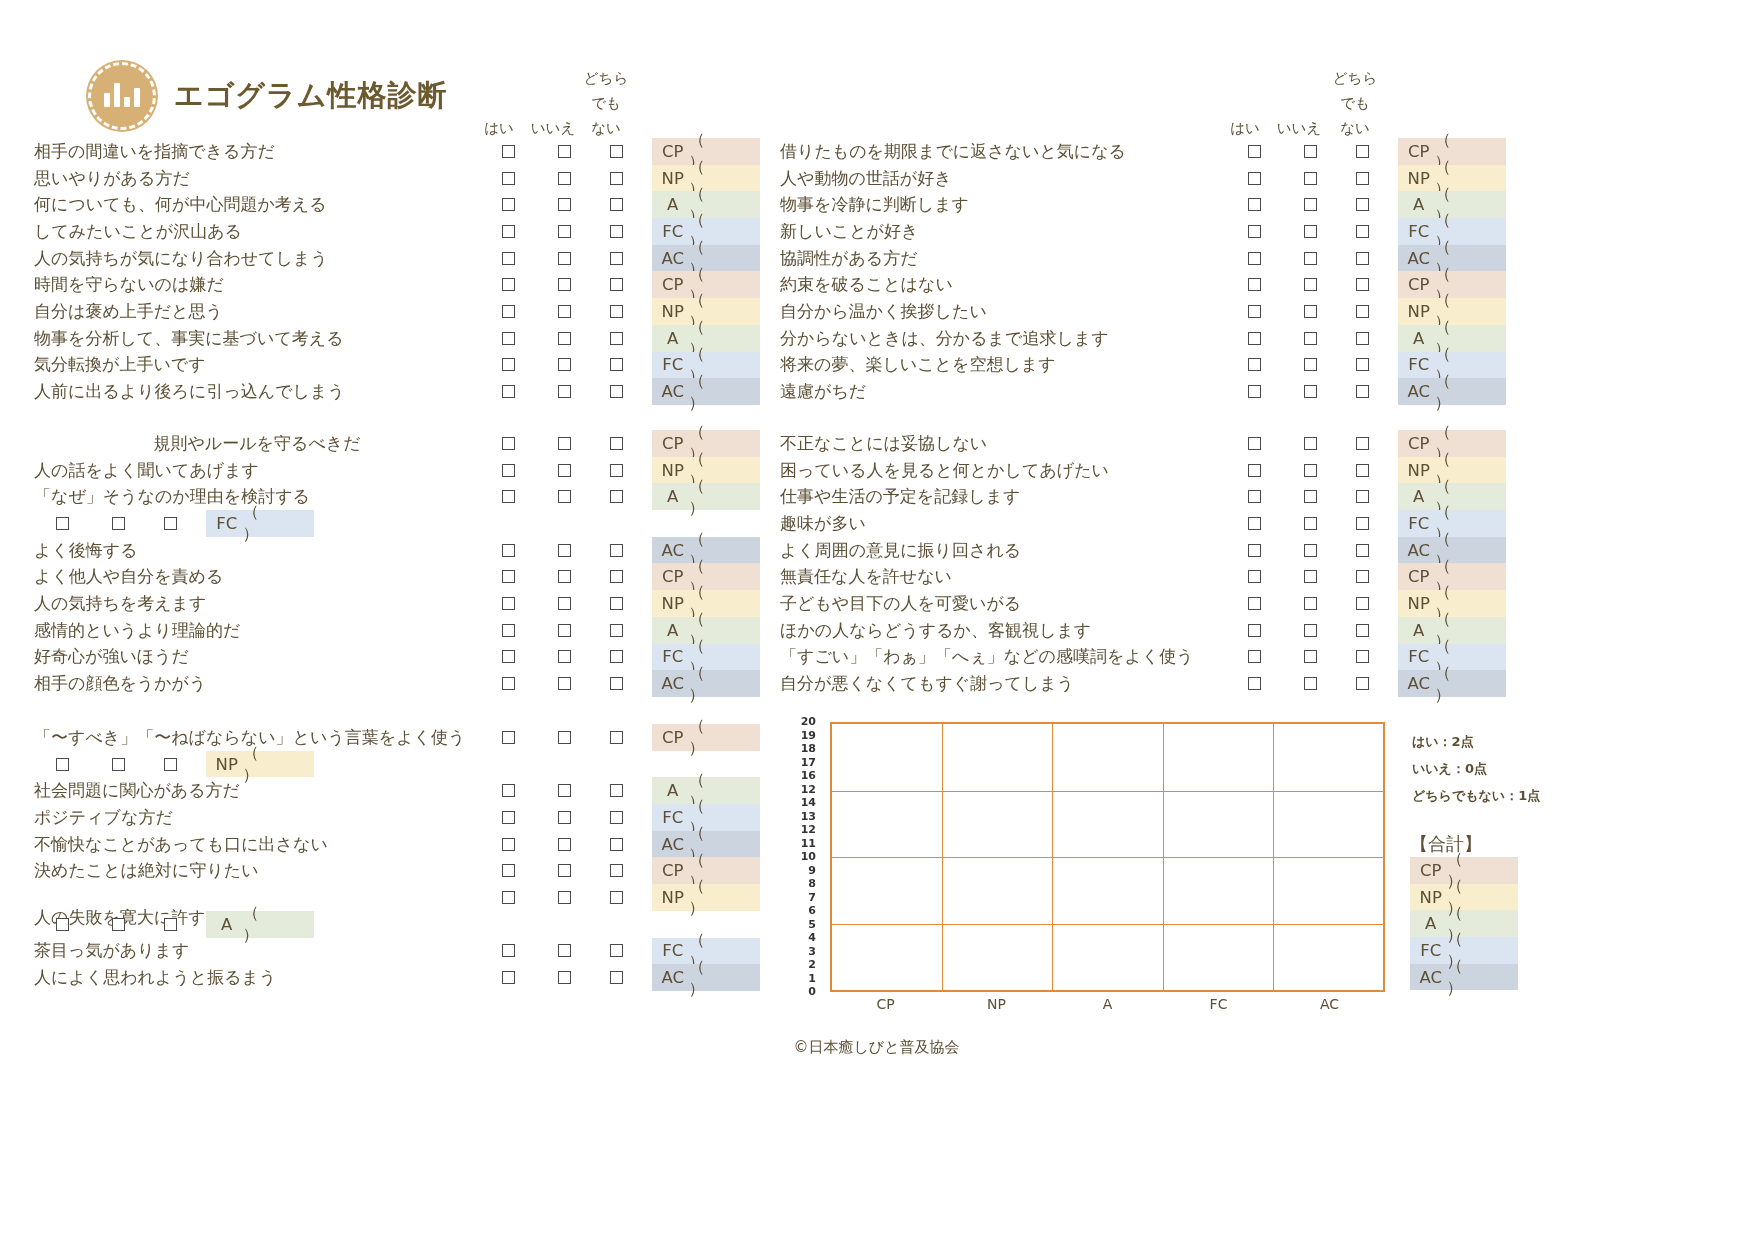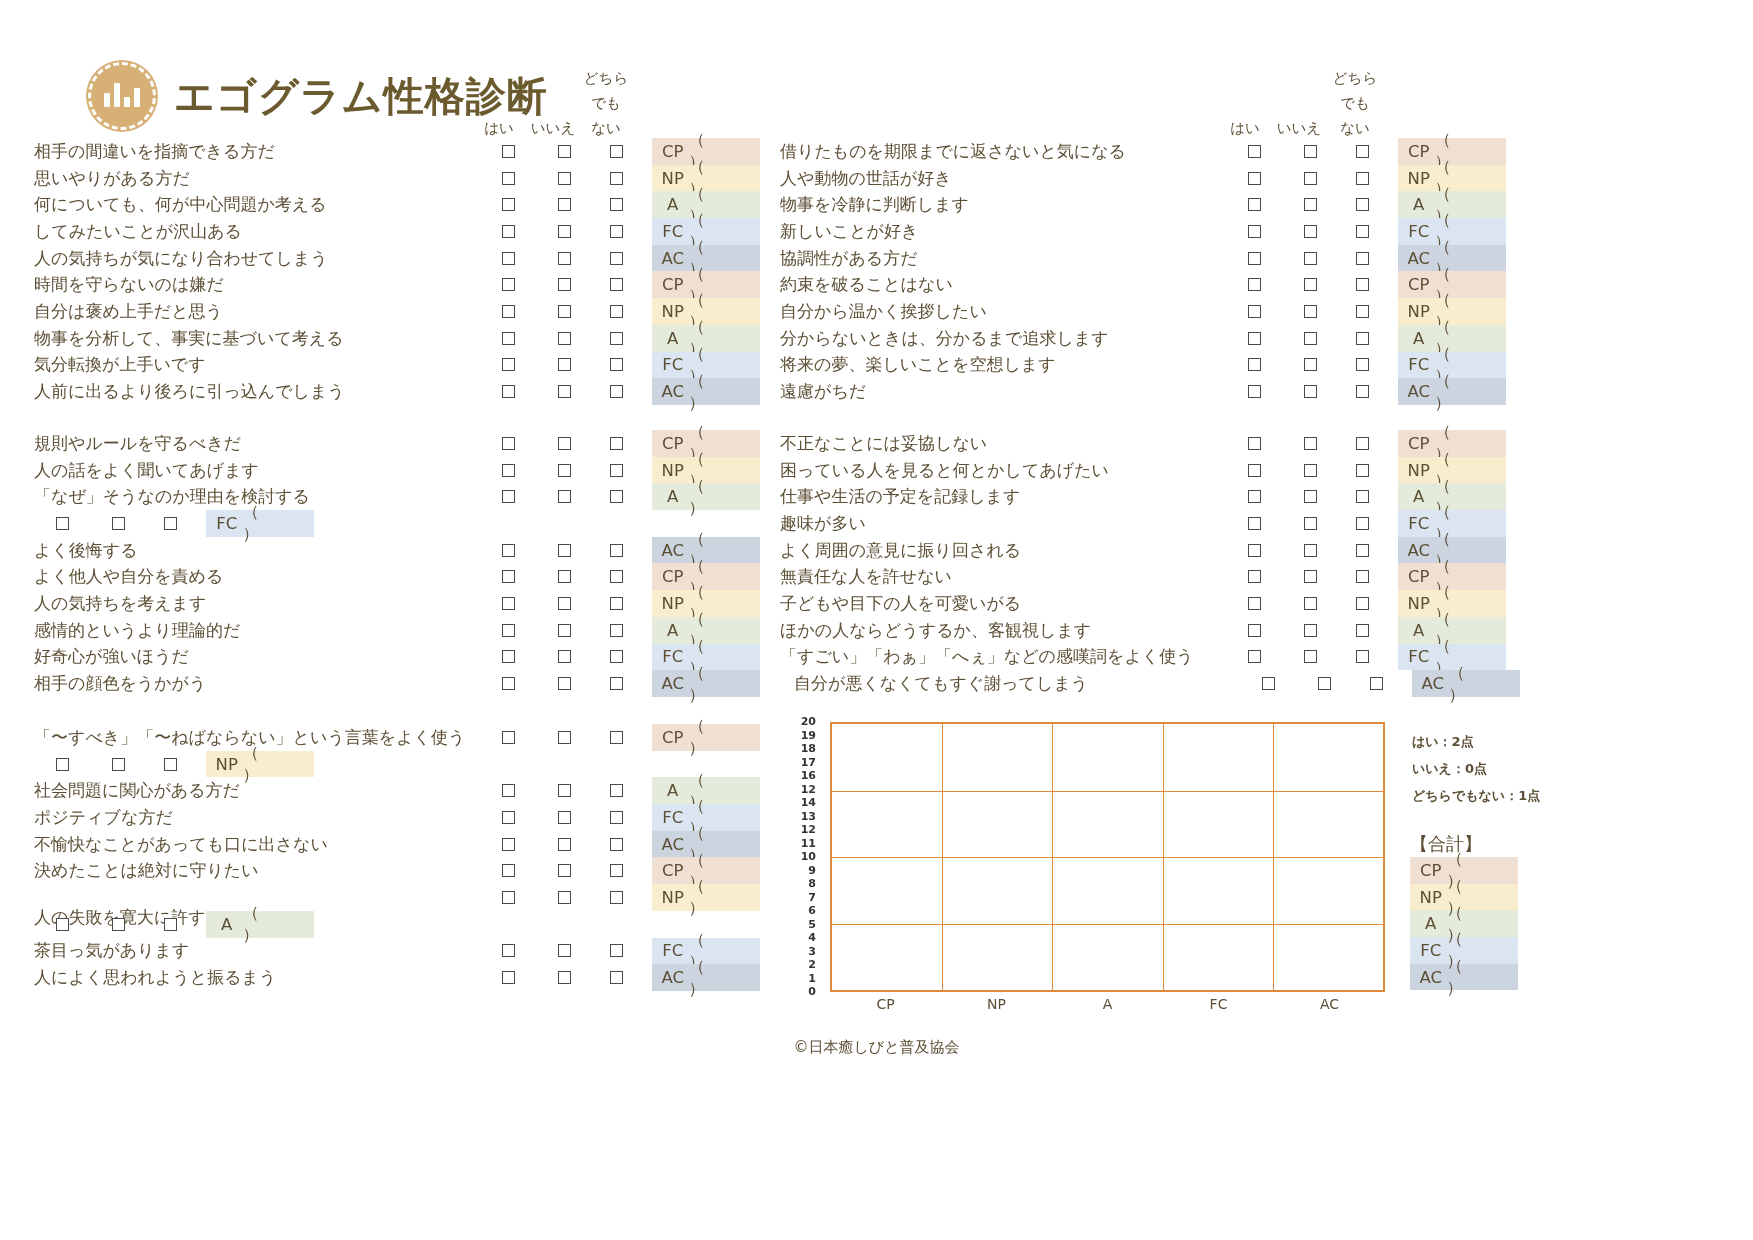--- a/index.html
+++ b/index.html
@@ -21,21 +21,21 @@
     border:3px dashed #ffffff;
     box-shadow:0 0 0 2px #d6b075;
     display:flex;align-items:flex-end;justify-content:center;
     gap:4px;padding-bottom:20px;box-sizing:border-box;
   }
   .logo-circle i{display:block;width:6px;background:#ffffff;border-radius:1px;}
   .logo-circle i:nth-child(1){height:14px;}
   .logo-circle i:nth-child(2){height:24px;}
   .logo-circle i:nth-child(3){height:10px;}
   .logo-circle i:nth-child(4){height:19px;}
-  .app-title{font-size:40px;font-weight:bold;color:#6b5a2e;letter-spacing:1px;white-space:nowrap;}
+  .app-title{font-size:29px;font-weight:bold;color:#6b5a2e;letter-spacing:1px;white-space:nowrap;}
 
   
   .colhead{position:absolute;font-size:14.5px;color:#5c4f35;text-align:center;line-height:1.45;}
 
   
   .qcol{position:absolute;}
   .qrow{height:26.7px;display:flex;align-items:center;}
   .qtext{font-size:17px;color:#5c4f35;white-space:nowrap;}
   .cbwrap{display:flex;align-items:center;}
   .cb{width:13px;height:13px;border:1.6px solid #4a4a4a;background:#fff;box-sizing:border-box;}
@@ -256,21 +256,21 @@
           <span class="cb"></span>
         </div>
         <div class="scorebox c-AC" style="width: 108px; margin-left: 12px;">
           <span class="tag">AC</span>
           <span class="paren">（<span class="sp"></span>）</span>
         </div>
       </div>
     </div>
   <div class="qcol" id="L2" style="left:34px;top:430px;">
       <div class="qrow">
-        <div class="qtext" style="width: 446px;">規則やルールを守るべきだ</div>
+        <div class="qtext" style="width: 446px; text-align: center;">規則やルールを守るべきだ</div>
         <div class="cbwrap" style="width: 56px; justify-content: center;">
           <span class="cb"></span>
         </div>
         <div class="cbwrap" style="width: 56px; justify-content: center;">
           <span class="cb"></span>
         </div>
         <div class="cbwrap" style="width: 48px; justify-content: center;">
           <span class="cb"></span>
         </div>
         <div class="scorebox c-CP" style="width: 108px; margin-left: 12px;">
@@ -884,21 +884,21 @@
         </div>
         <div class="cbwrap" style="width: 48px; justify-content: center;">
           <span class="cb"></span>
         </div>
         <div class="scorebox c-FC" style="width: 108px; margin-left: 12px;">
           <span class="tag">FC</span>
           <span class="paren">（<span class="sp"></span>）</span>
         </div>
       </div>
       <div class="qrow">
-        <div class="qtext" style="width: 446px; margin-left: 14px;">自分が悪くなくてもすぐ謝ってしまう</div>
+        <div class="qtext" style="width: 446px;">自分が悪くなくてもすぐ謝ってしまう</div>
         <div class="cbwrap" style="width: 56px; justify-content: center;">
           <span class="cb"></span>
         </div>
         <div class="cbwrap" style="width: 56px; justify-content: center;">
           <span class="cb"></span>
         </div>
         <div class="cbwrap" style="width: 48px; justify-content: center;">
           <span class="cb"></span>
         </div>
         <div class="scorebox c-AC" style="width: 108px; margin-left: 12px;">

